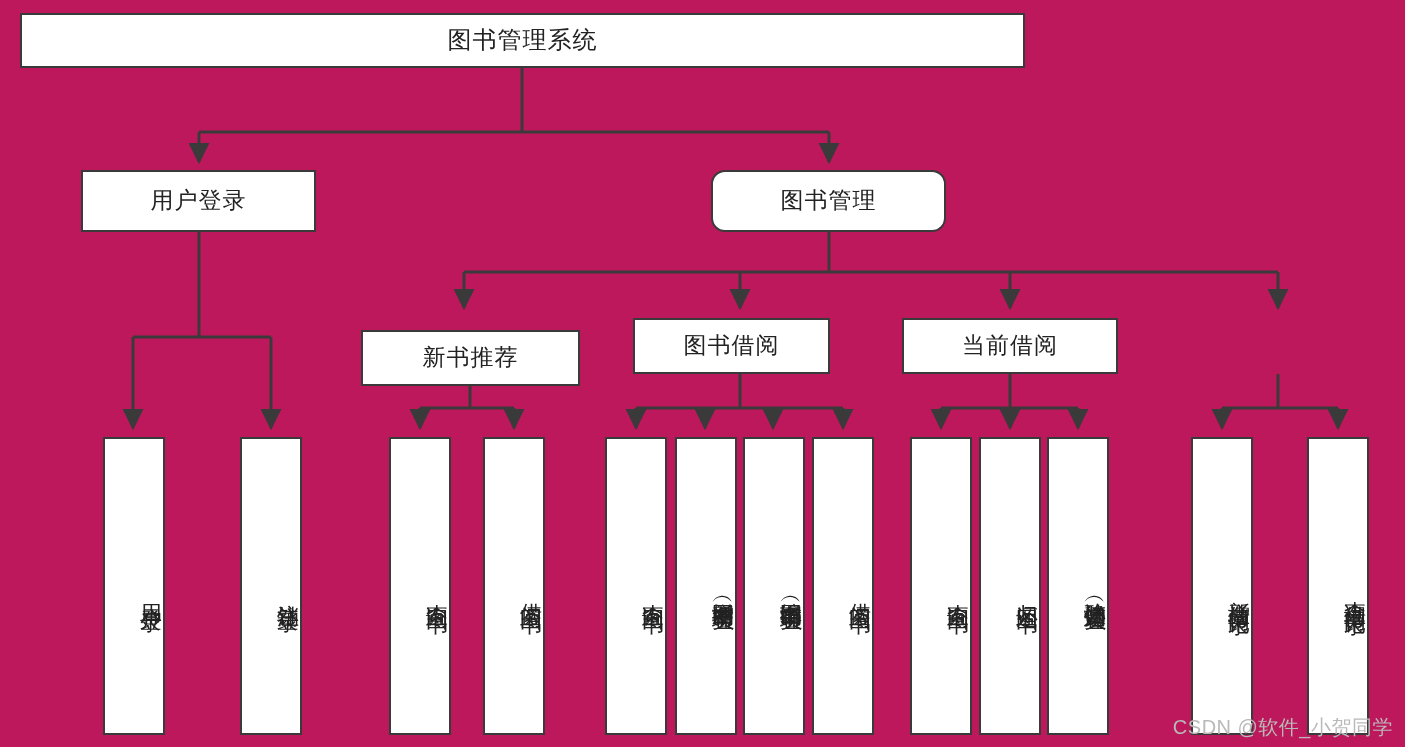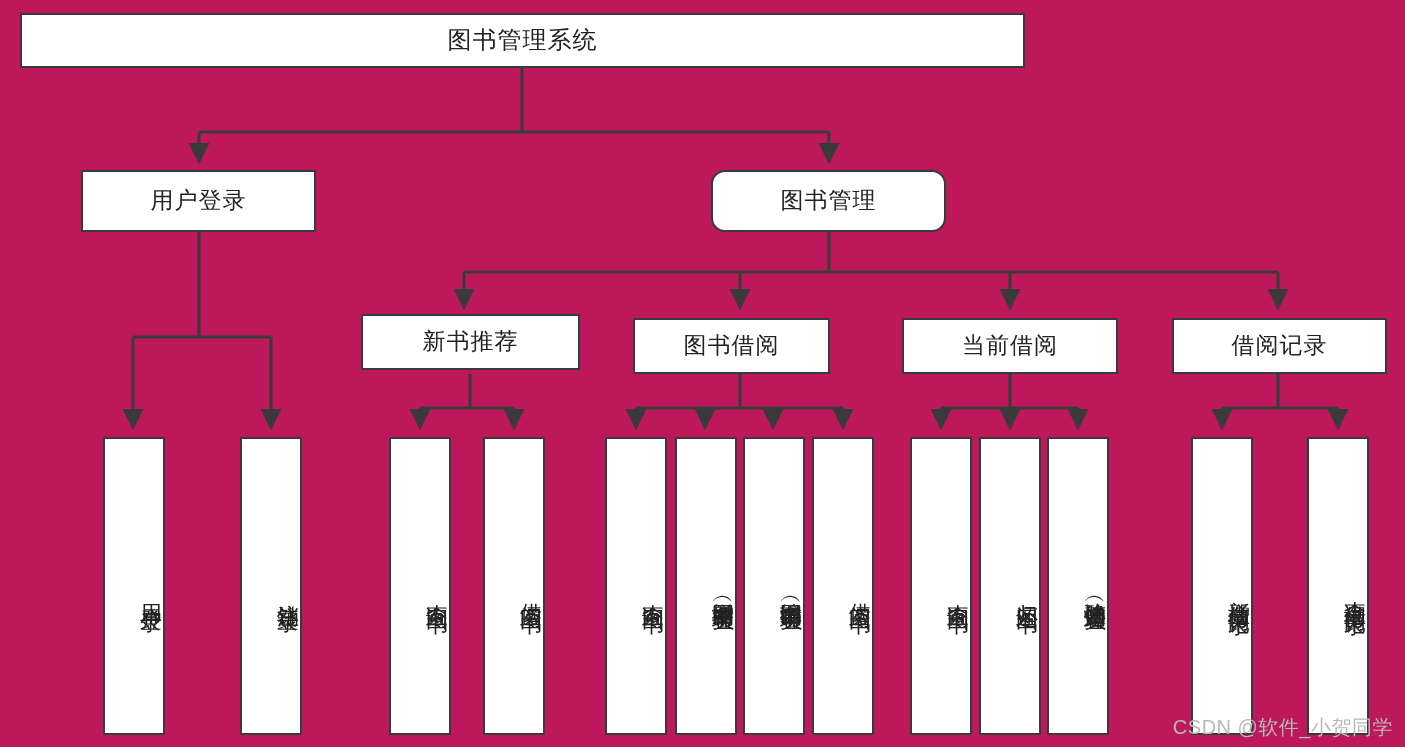--- a/index.html
+++ b/index.html
@@ -121,24 +121,23 @@
       <path d="M 1222 408 L 1222 428" marker-end="url(#arrow)"></path>
       <path d="M 1338 408 L 1338 428" marker-end="url(#arrow)"></path>
     </g>
   </svg>
 
   <div class="node horiz root" style="left:20px; top:13px; width:1005px; height:55px;">图书管理系统</div>
 
   <div class="node horiz" style="left:81px; top:170px; width:235px; height:62px;">用户登录</div>
   <div class="node horiz" style="left:711px; top:170px; width:235px; height:62px;border-radius:14px;">图书管理</div>
 
-  <div class="node horiz" style="left:361px; top:314px; width:219px; height:56px;">新书推荐</div>
+  <div class="node horiz" style="left:361px; top:330px; width:219px; height:56px;">新书推荐</div>
   <div class="node horiz" style="left:633px; top:318px; width:197px; height:56px;">图书借阅</div>
   <div class="node horiz" style="left:902px; top:318px; width:216px; height:56px;">当前借阅</div>
-  <div class="node horiz" style="left:1172px; top:318px; width:215px; height:56px;">借阅记录</div>
 
   <div class="node vert" style="left:103px; top:437px; width:62px; height:298px;">用户登录</div>
   <div class="node vert" style="left:240px; top:437px; width:62px; height:298px;">注销登录</div>
 
   <div class="node vert" style="left:389px; top:437px; width:62px; height:298px;">查询图书</div>
   <div class="node vert" style="left:483px; top:437px; width:62px; height:298px;">借阅图书</div>
 
   <div class="node vert" style="left:605px; top:437px; width:62px; height:298px;">查询图书</div>
   <div class="node vert tall" style="left:675px; top:437px; width:62px; height:298px;">新增图书（管理员）</div>
   <div class="node vert tall" style="left:743px; top:437px; width:62px; height:298px;">编辑图书（管理员）</div>

